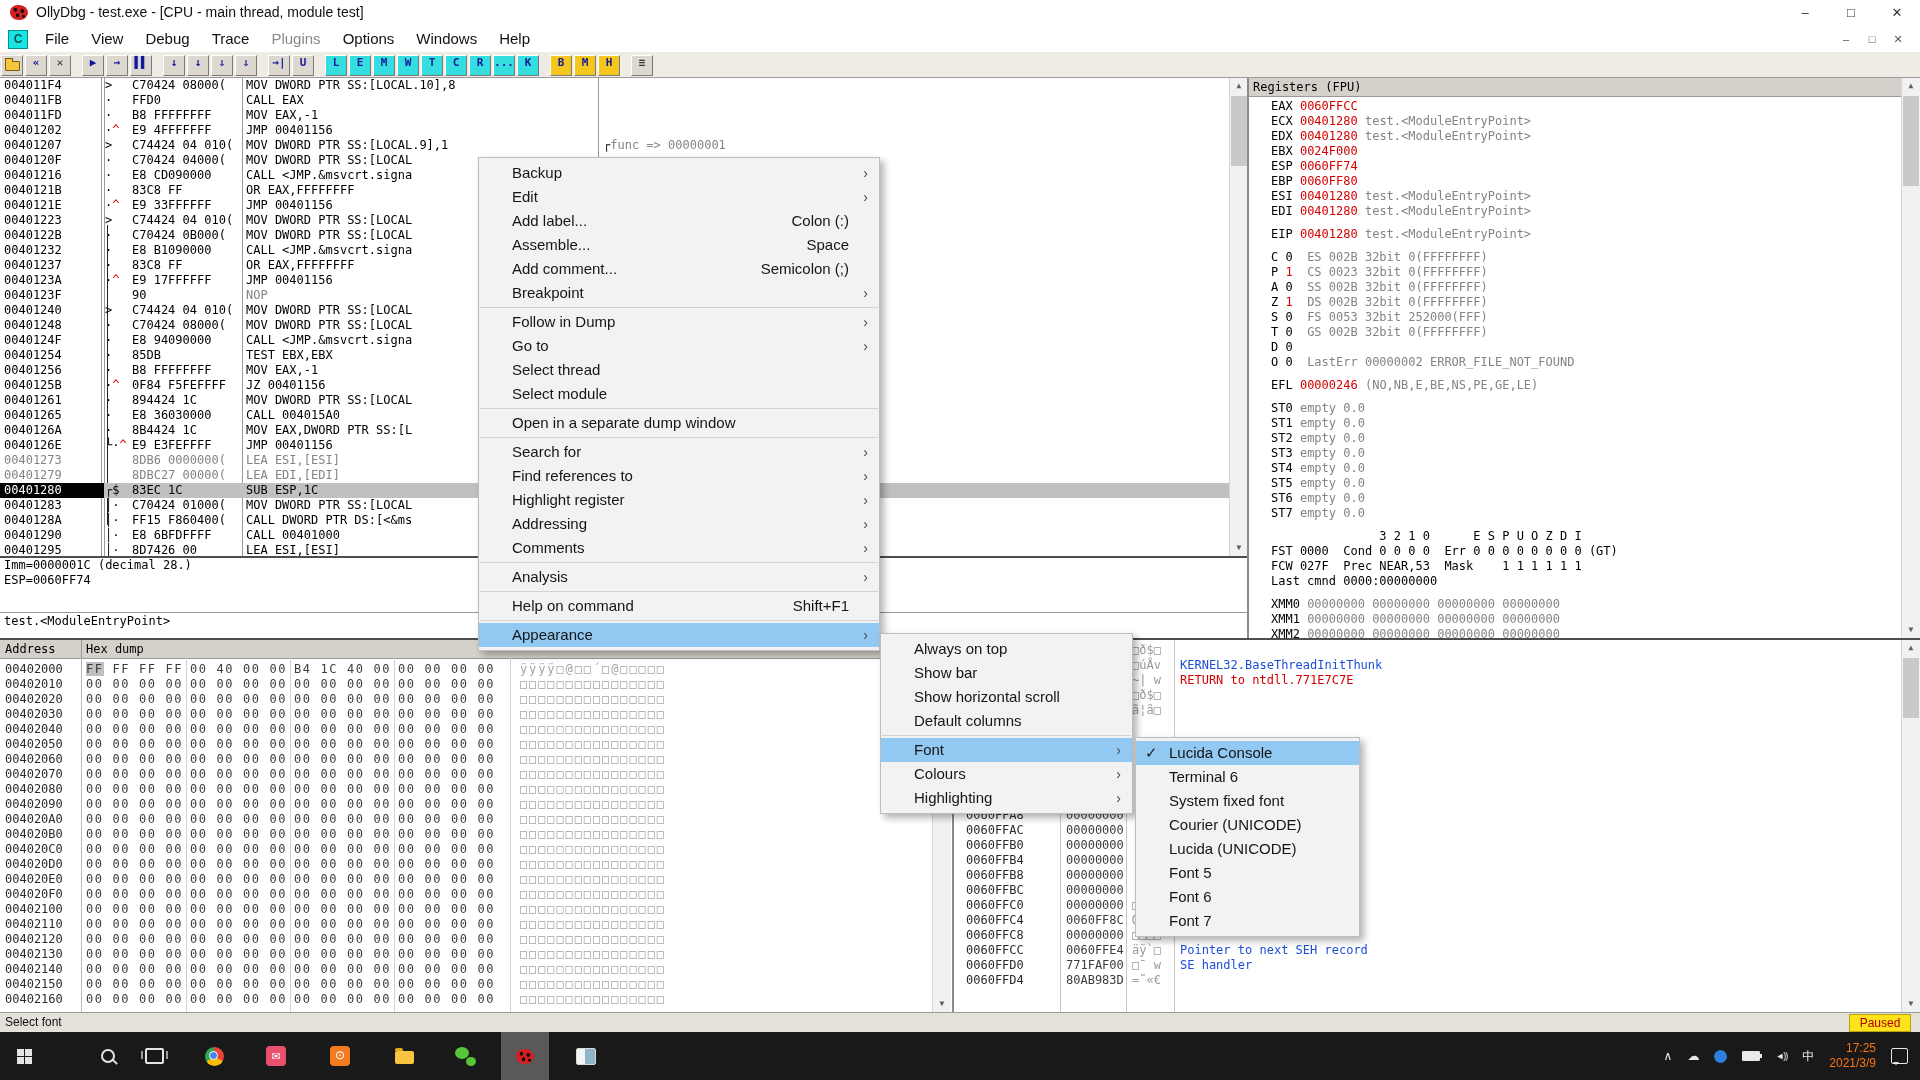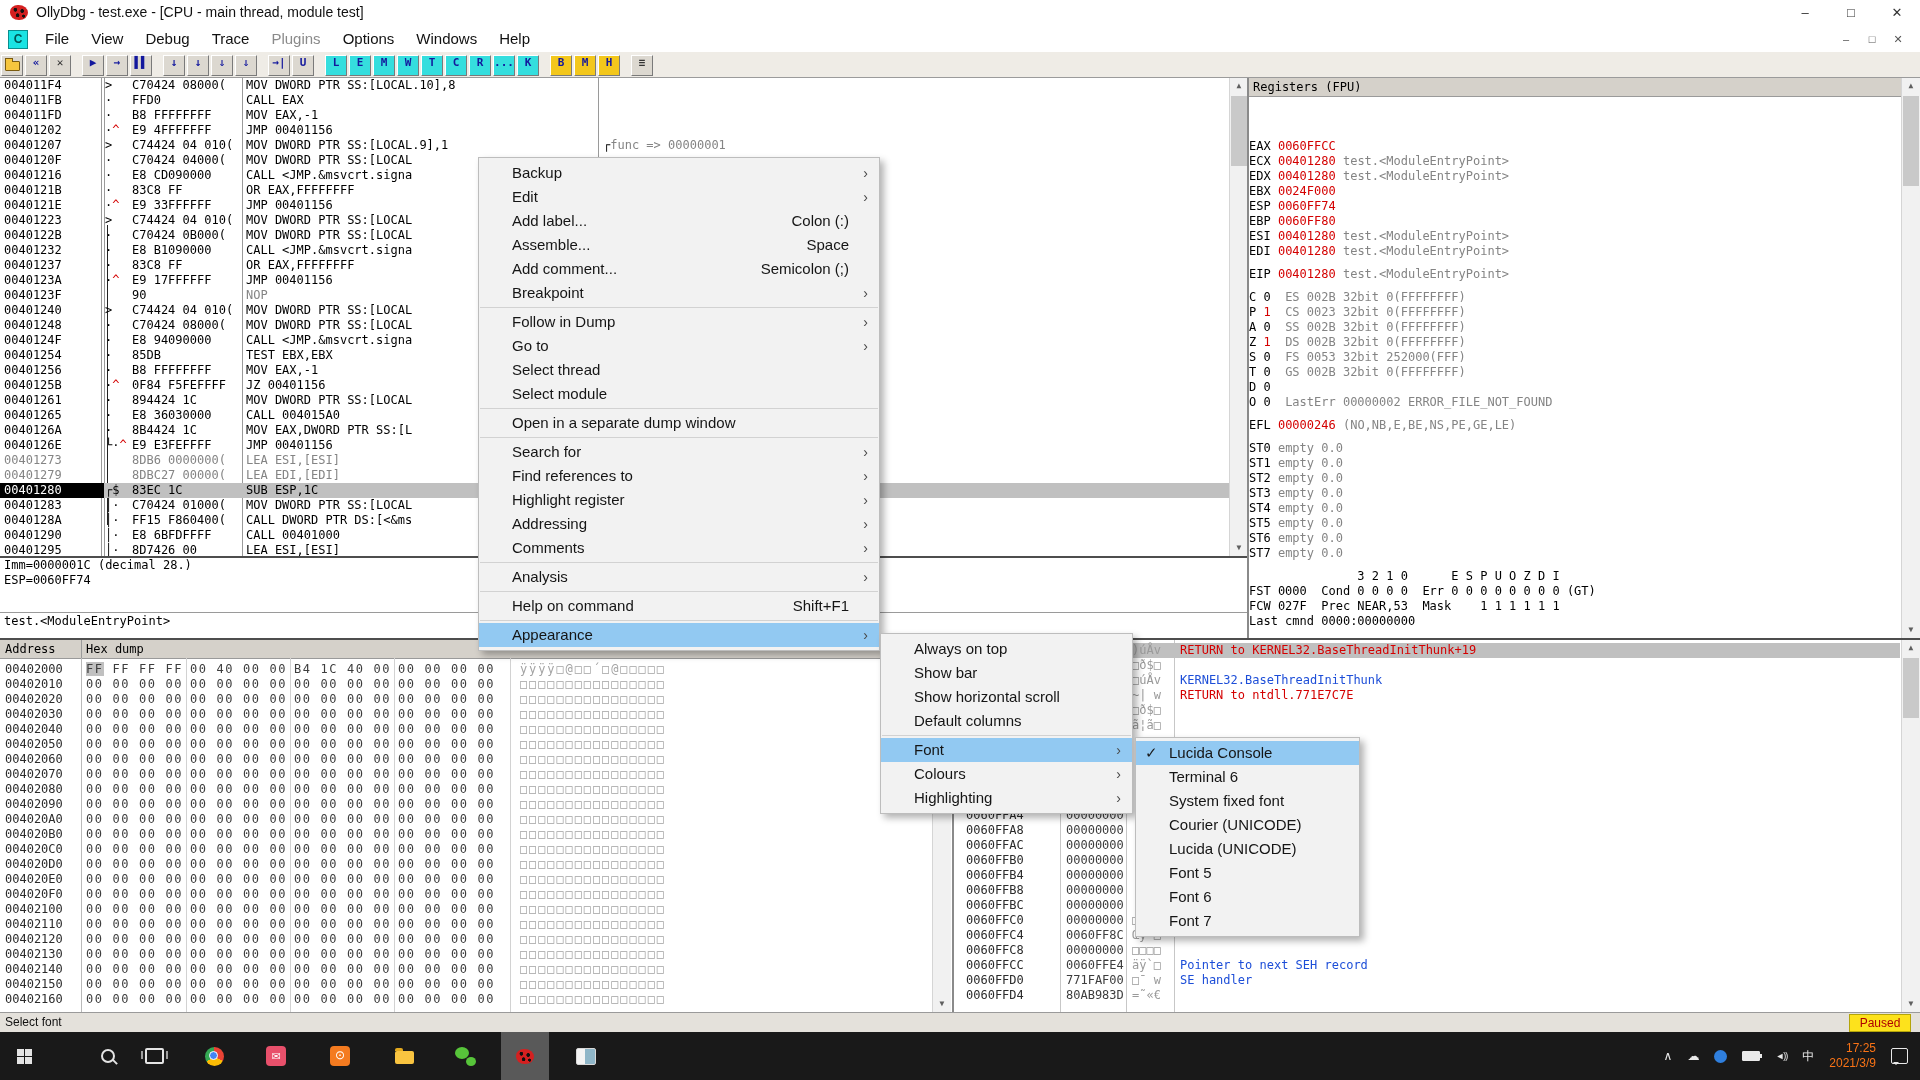--- a/index.html
+++ b/index.html
@@ -55,21 +55,21 @@
   .cr{color:#d40000;}
   .cn{color:#000;}
   .ck{color:#000;}
   .info{left:0;top:478px;width:1247px;height:56px;border-top:2px solid #4d4d4d;box-sizing:border-box;}
   .info div{padding-left:4px;height:15px;line-height:15px;}
   .hint{left:0;top:534px;width:1247px;height:25px;border-top:1px solid #9a9a9a;box-sizing:border-box;}
   .hint div{padding-left:4px;height:15px;line-height:17px;}
   .vsplit{position:absolute;left:1247px;top:0;width:2px;height:560px;background:#8a8a8a;}
   .registers{left:1249px;top:0;width:671px;height:560px;}
   .pane-hdr{height:18px;line-height:18px;background:#d5d1ca;border-bottom:1px solid #9a9a9a;padding-left:4px;color:#000;}
-  .reg-lines{position:absolute;left:0;top:21px;right:20px;white-space:pre;margin-top:40px;}
+  .reg-lines{position:absolute;left:22px;top:21px;right:20px;white-space:pre;}
   .reg-line{height:15px;line-height:15px;}
   .reg-sp{height:8px;}
   .dump{left:0;top:560px;width:952px;height:374px;border-top:2px solid #4d4d4d;box-sizing:border-box;}
   .dump-rows{position:absolute;left:0;top:22px;right:20px;}
   .dmr{position:relative;height:15px;line-height:15px;white-space:pre;color:#3d3d3d;}
   .dmr .da{position:absolute;left:5px;color:#2b2b2b;}
   .dmr .g0{position:absolute;left:86px;letter-spacing:1.6px;}
   .dmr .g1{position:absolute;left:190px;letter-spacing:1.6px;}
   .dmr .g2{position:absolute;left:294px;letter-spacing:1.6px;}
   .dmr .g3{position:absolute;left:398px;letter-spacing:1.6px;}
@@ -269,21 +269,20 @@
         <span class="thumb" style="top:18px;height:60px;"></span>
         <span class="ar" style="bottom:0;">▼</span>
       </div>
     </div>
 
     <div class="pane stack">
       <div class="vline" style="left:106px;top:0;bottom:0;background:#c7c7c7;"></div>
       <div class="vline" style="left:172px;top:0;bottom:0;background:#c7c7c7;"></div>
       <div class="vline" style="left:220px;top:0;bottom:0;background:#c7c7c7;"></div>
       <div class="stack-rows" id="stack-rows">
-          <div class="str sel"><span class="sg">)úÅv</span><span class="sc red">RETURN to KERNEL32.BaseThreadInitThunk+19</span></div>
           <div class="str"><span class="sg">□ð$□</span></div>
           <div class="str"><span class="sg">□úÅv</span><span class="sc">KERNEL32.BaseThreadInitThunk</span></div>
           <div class="str"><span class="sg">~| w</span><span class="sc red">RETURN to ntdll.771E7C7E</span></div>
           <div class="str"><span class="sg">□ð$□</span></div>
           <div class="str"><span class="sg">ã¦ã□</span></div>
           <div class="str"></div>
           <div class="str"></div>
           <div class="str"></div>
           <div class="str"></div>
           <div class="str"><span class="sa">0060FFA0</span><span class="sv">00000000</span></div>

